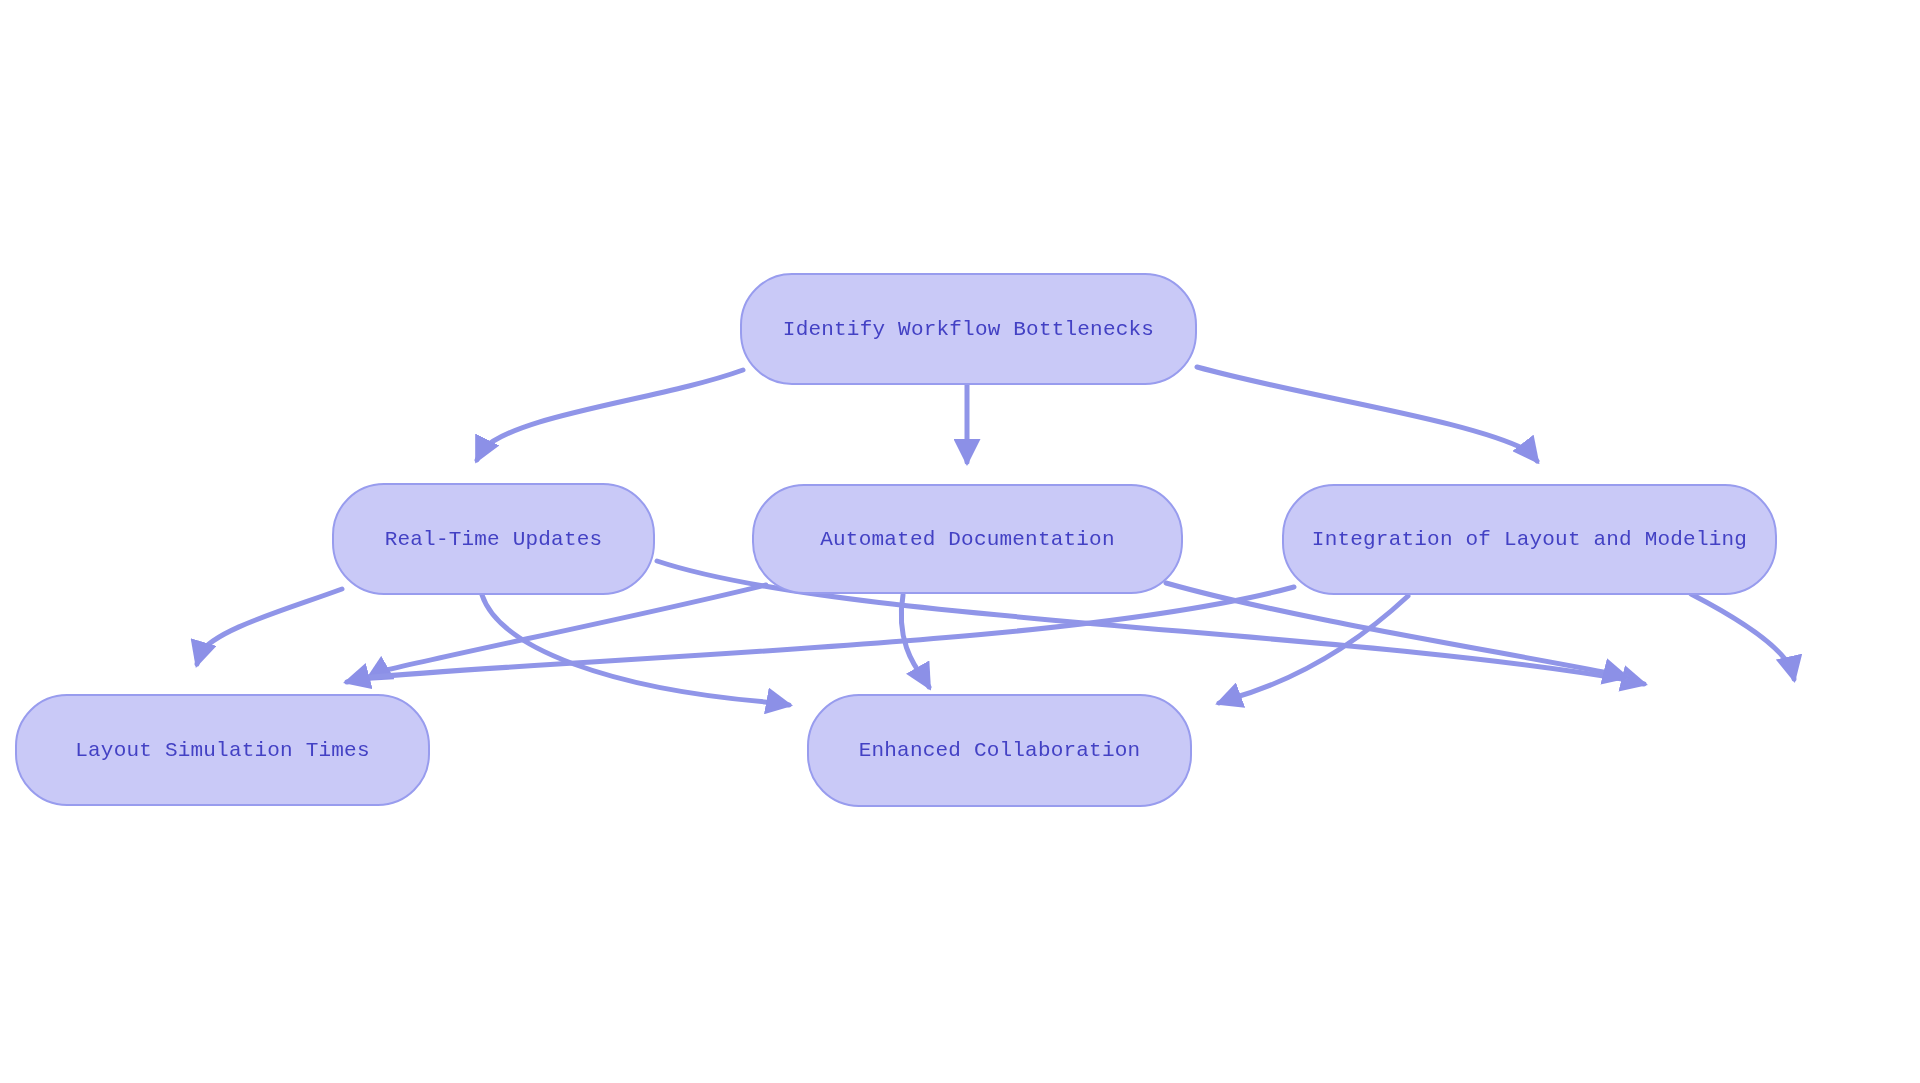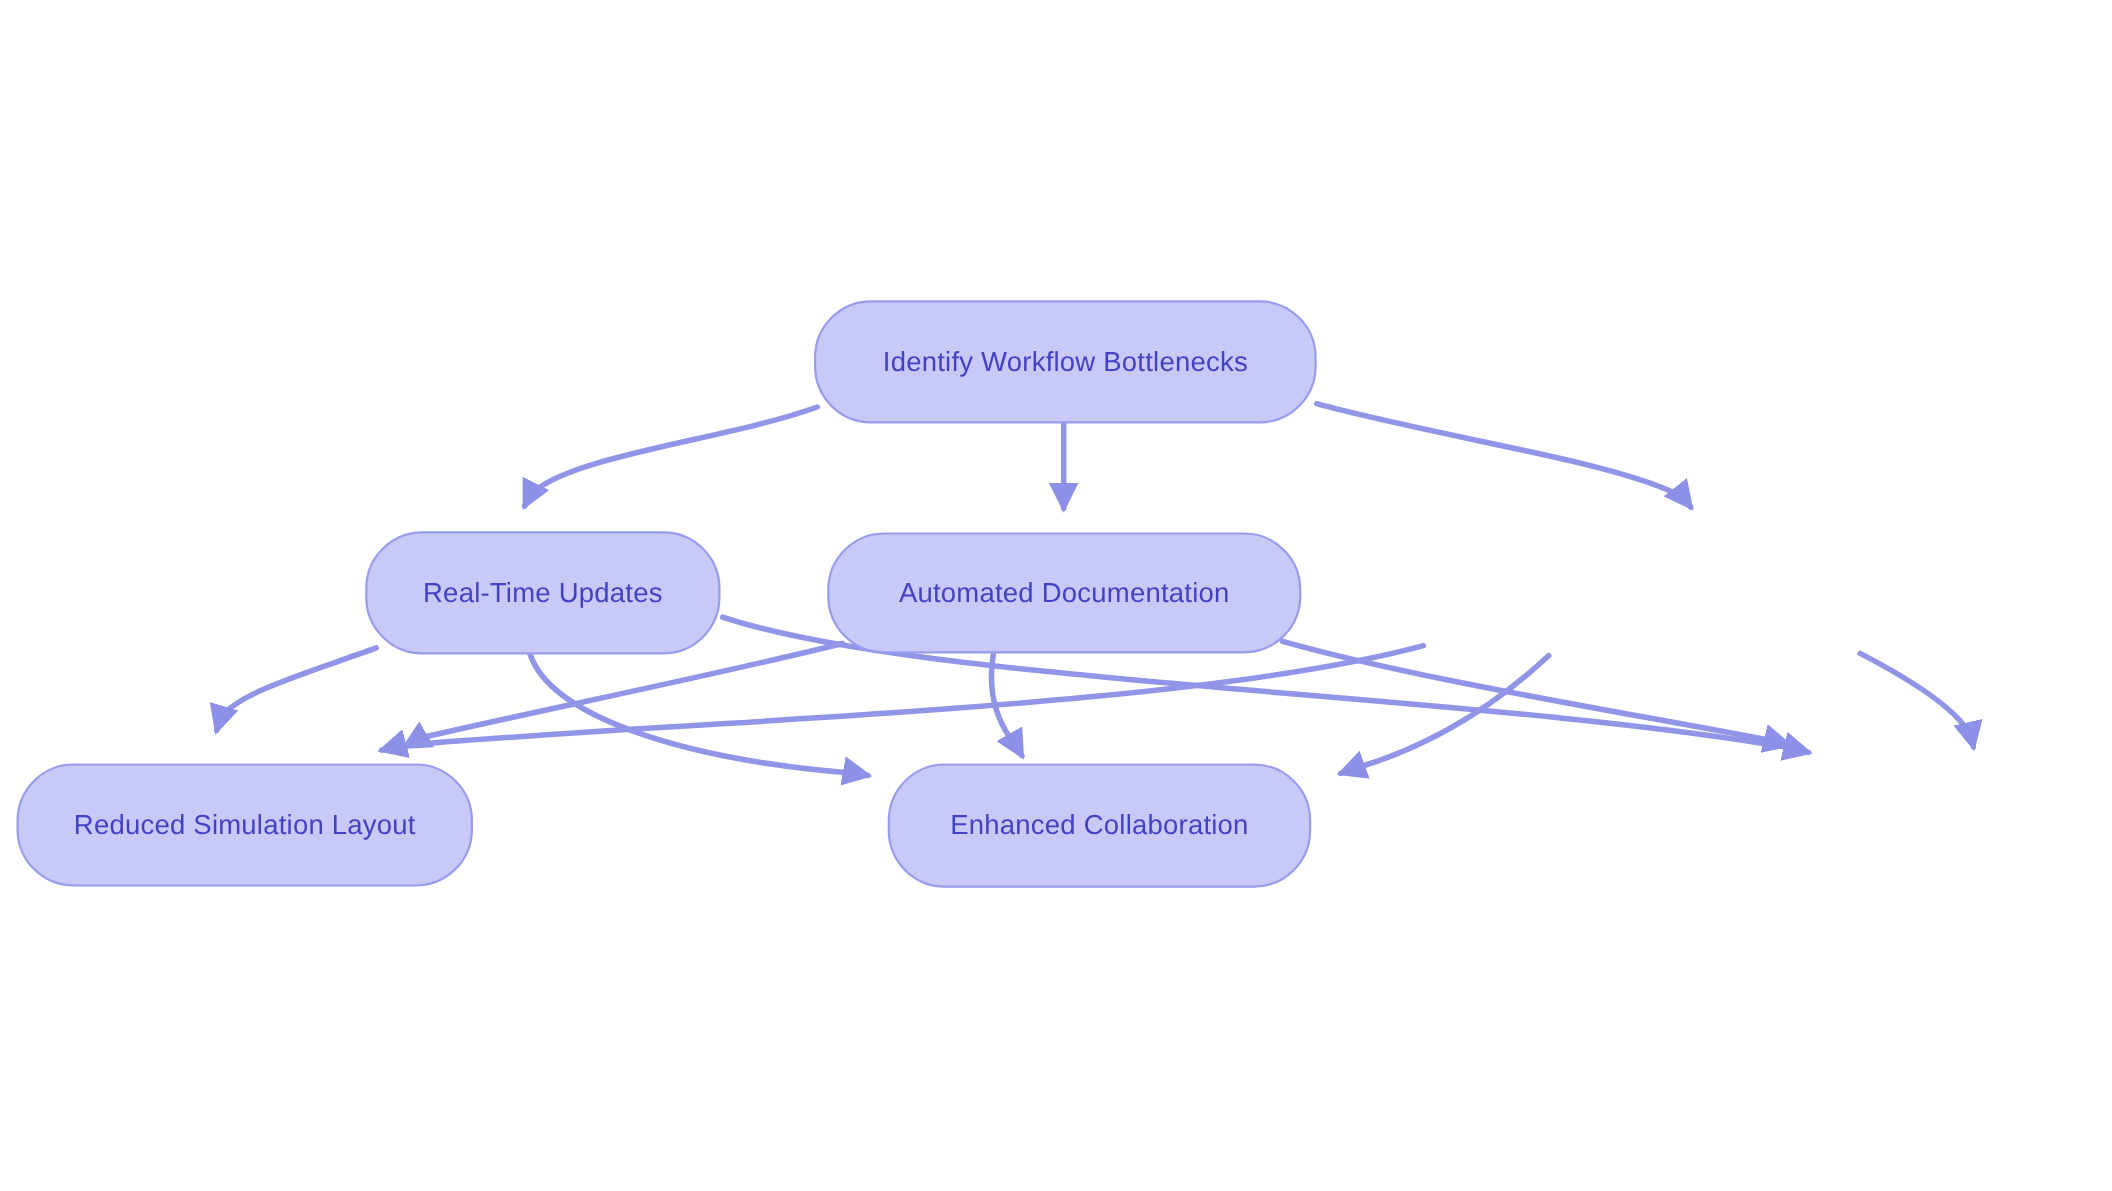--- a/index.html
+++ b/index.html
@@ -28,23 +28,24 @@
   .node {
     position: absolute;
     box-sizing: border-box;
     background: var(--fill, #c9c9f7);
     border: 2px solid var(--border, #989cee);
     border-radius: 52px;
     display: flex;
     align-items: center;
     justify-content: center;
     color: var(--text, #4341c4);
-    font-size: 25px;
+    font-size: 21px;
     letter-spacing: 0.2px;
     white-space: nowrap;
+    font-family: Liberation Mono, monospace;
   }
 </style>
 </head>
 <body>
 
 <div class="canvas" style="--bg: #ffffff; --fill: #c9c9f7; --border: #989cee; --edge: #9095e8; --text: #4341c4;">
   <svg class="edges" xmlns="http://www.w3.org/2000/svg" viewBox="0 0 1920 1083" width="1920" height="1083">
     <defs>
       <marker id="arrowhead" viewBox="0 0 10 10" refX="8.5" refY="5" markerWidth="5.4" markerHeight="5.4" orient="auto-start-reverse">
         <path d="M 0 0 L 10 5 L 0 10 z" fill="#8c90e7"></path>
@@ -68,20 +69,23 @@
   <div class="nodes">
       <div class="node" style="left: 740px; top: 273px; width: 457px; height: 112px;">
         <span>Identify Workflow Bottlenecks</span>
       </div>
       <div class="node" style="left: 332px; top: 483px; width: 323px; height: 112px; align-items: center;">
         <span>Real-Time Updates</span>
       </div>
       <div class="node" style="left: 752px; top: 484px; width: 431px; height: 110px; text-align: right;">
         <span>Automated Documentation</span>
       </div>
+      <div class="node" style="left: 1282px; top: 484px; width: 495px; height: 111px;">
+        <span>Integration of Layout and Modeling</span>
+      </div>
       <div class="node" style="left: 15px; top: 694px; width: 415px; height: 112px;">
-        <span>Reduced Simulation Layout</span>
+        <span>Layout Simulation Times</span>
       </div>
       <div class="node" style="left: 807px; top: 694px; width: 385px; height: 113px;">
         <span>Enhanced Collaboration</span>
       </div>
     </div>
 </div>
 
 </body></html>

